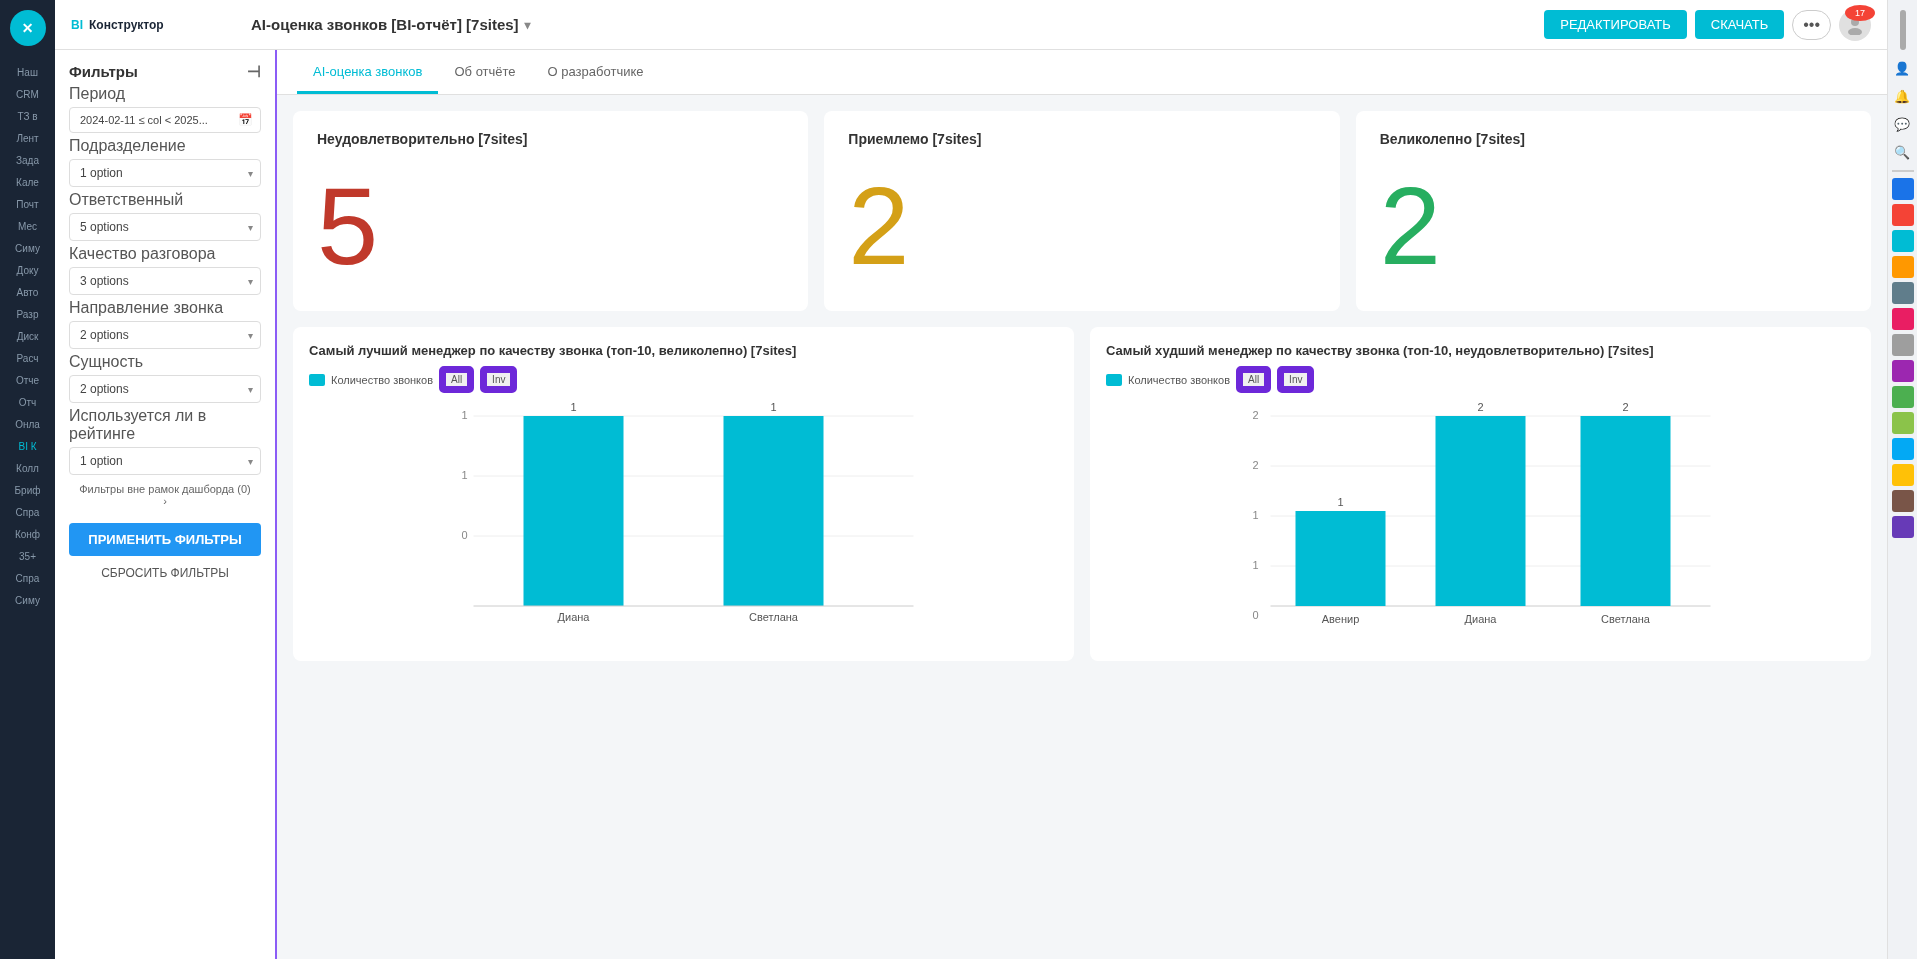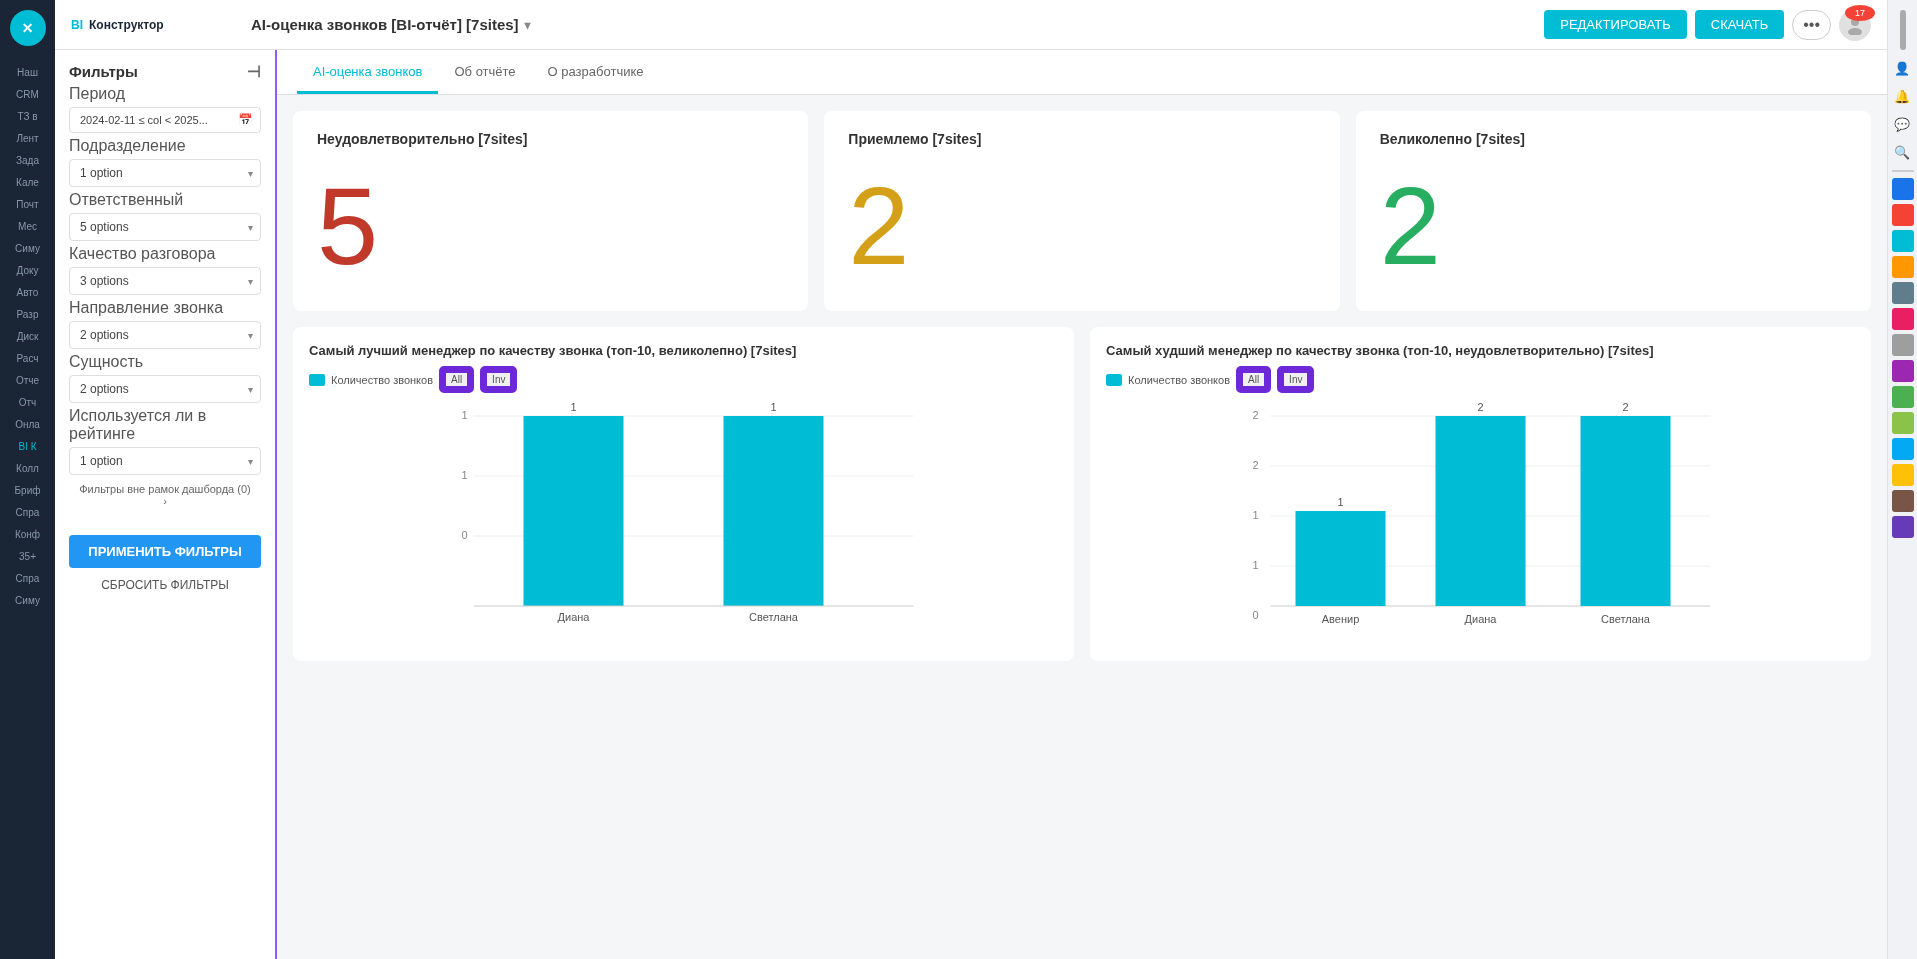--- a/index.html
+++ b/index.html
@@ -170,21 +170,21 @@
     }
     .filters-outside {
       font-size: 11px; color: #666; display: flex; align-items: center;
       justify-content: space-between; cursor: pointer; padding: 4px 0; flex-direction: column;
     }
     .filter-actions {
       display: flex; flex-direction: column; gap: 6px; margin-top: 8px;
     }
     .btn-apply {
       background: #2196F3; color: white; border: none; border-radius: 4px;
-      padding: 9px; font-size: 13px; font-weight: 600; cursor: pointer; width: 100%; margin-top: 12px;
+      padding: 9px; font-size: 13px; font-weight: 600; cursor: pointer; width: 100%;
     }
     .btn-reset {
       background: transparent; color: #555; border: none;
       font-size: 12px; cursor: pointer; padding: 4px; text-align: center;
     }
 
     
     .content-area {
       flex: 1;
       overflow-y: auto;

